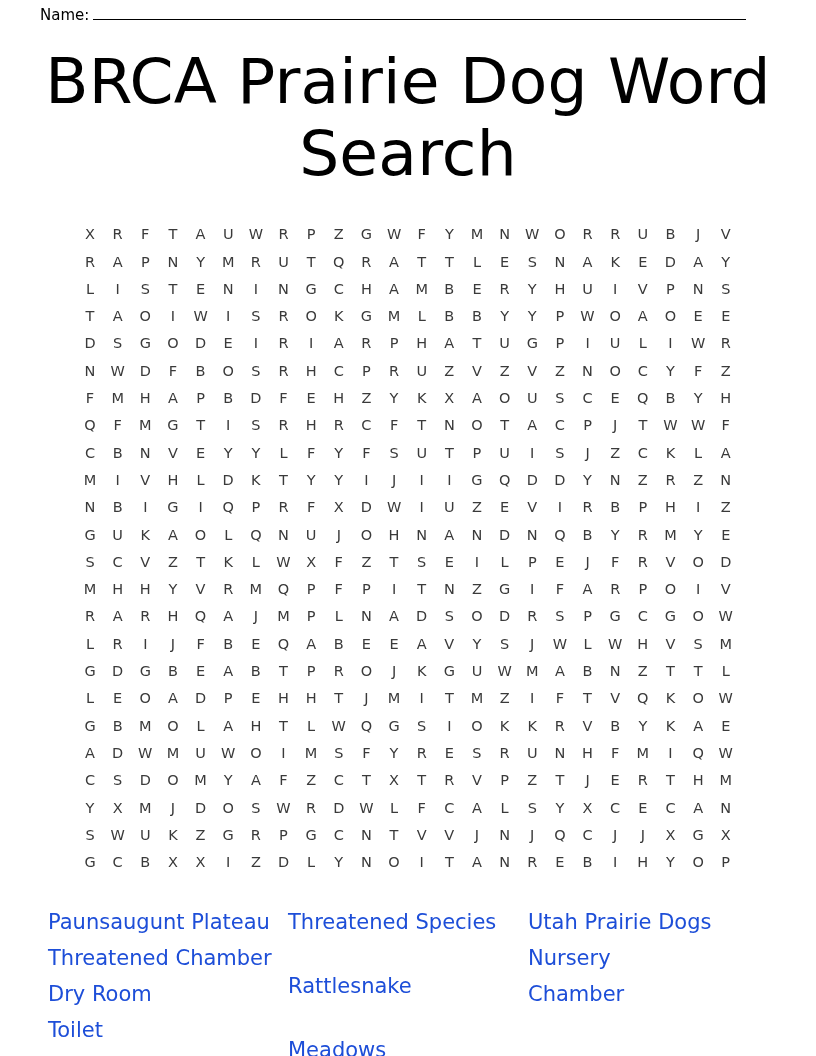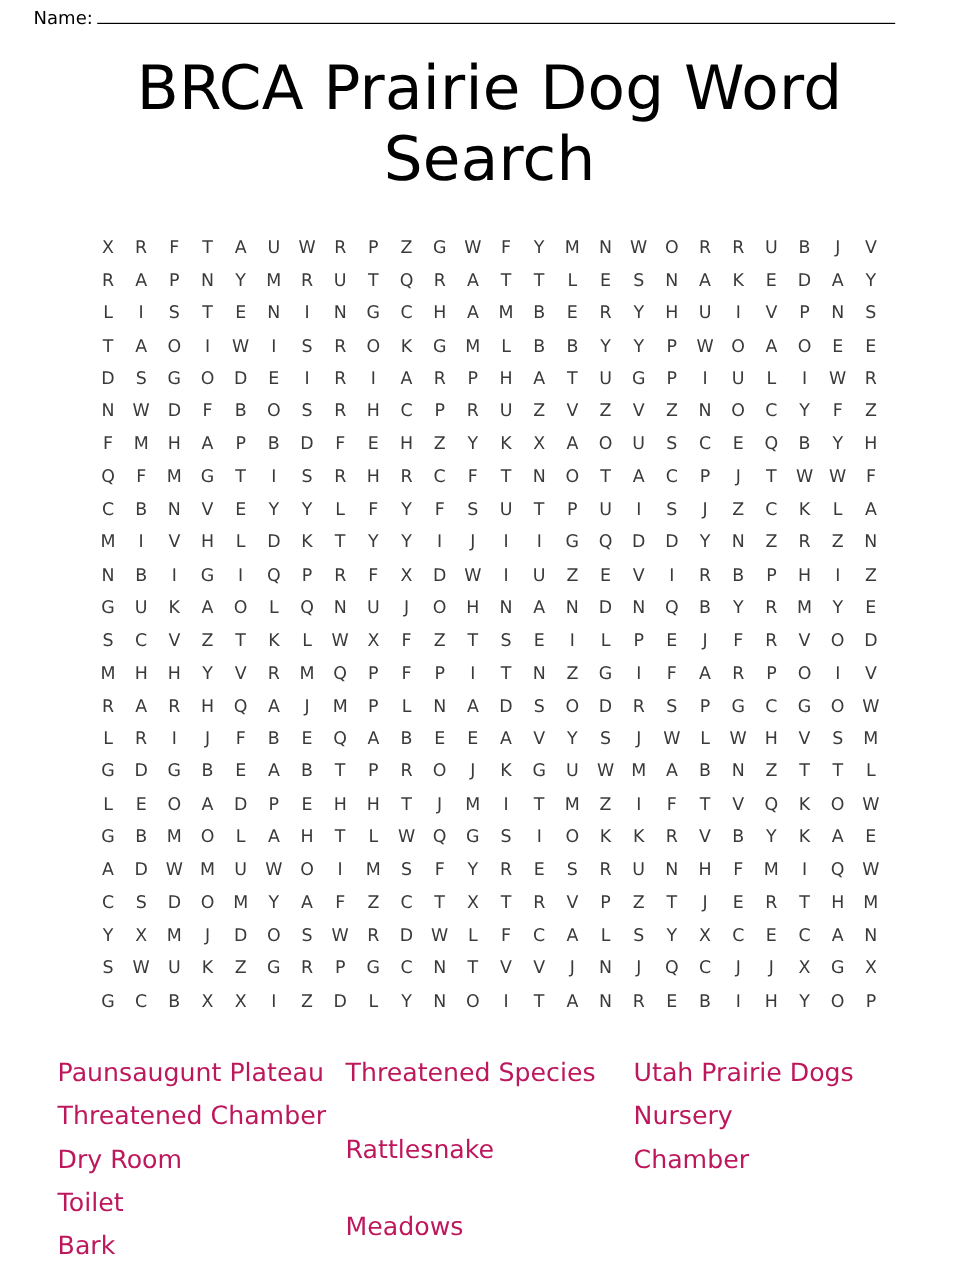--- a/index.html
+++ b/index.html
@@ -19,37 +19,37 @@
     width: 816px;
     height: 1056px;
     position: relative;
     box-sizing: border-box;
     padding: 0;
   }
   
   .name-row {
     display: flex;
     align-items: baseline;
-    padding: 6px 70px 0 28px;
+    padding: 6px 70px 0 40px;
     font-size: 15px;
   }
   .name-label {
     white-space: nowrap;
     font-size: 15px;
   }
   .name-rule {
     flex: 1 1 auto;
     border-bottom: 1px solid #000;
     margin-left: 4px;
     height: 13px;
   }
   
   .title {
     text-align: center;
-    font-size: 51px;
+    font-size: 63px;
     font-weight: normal;
     letter-spacing: 0.2px;
     margin: 22px 0 0 0;
     padding: 0 30px;
     line-height: 1.15;
     font-family: "DejaVu Sans", sans-serif;
   }
   
   .grid-wrap {
     margin: 30px auto 0 auto;
@@ -80,21 +80,21 @@
   .word-col {
     display: flex;
     flex-direction: column;
   }
   .word-col.c1 { width: 240px; }
   .word-col.c2 { width: 240px; gap: 28px; }
   .word-col.c3 { width: 240px; }
   .word {
     font-size: 21px;
     line-height: 36px;
-    color: #be185d;
+    color: #1d4ed8;
     white-space: nowrap;
     font-family: "DejaVu Sans", sans-serif;
   }
 </style>
 </head>
 <body>
 
 <div class="page">
 
   <div class="name-row">

